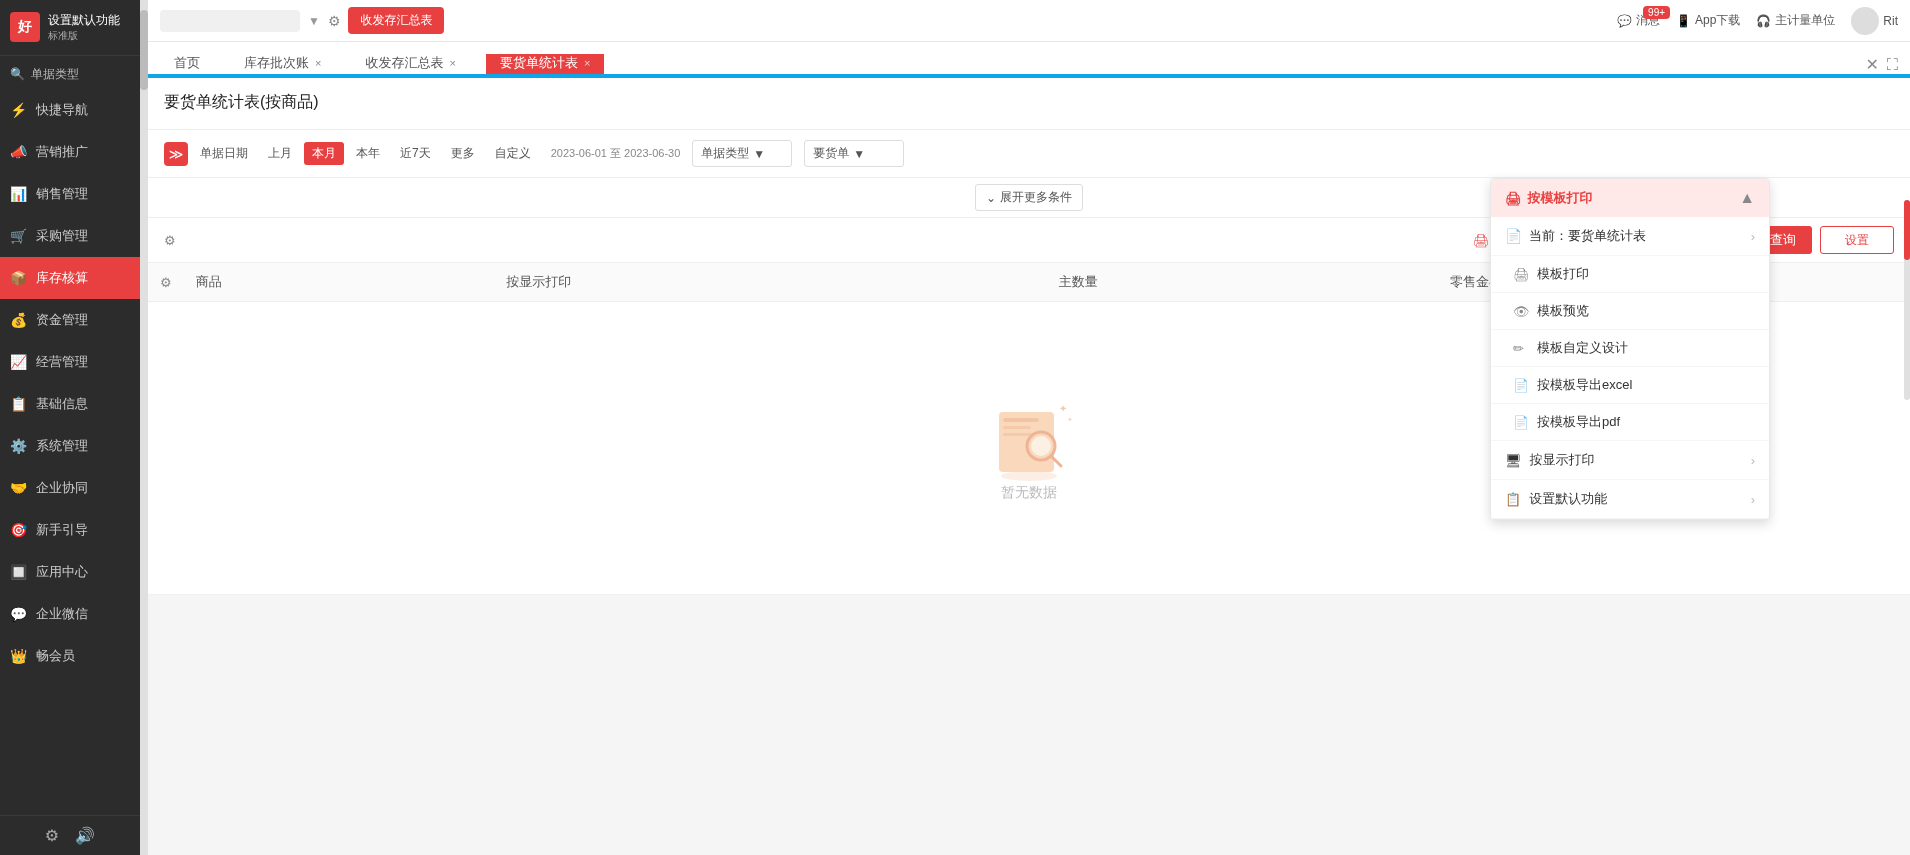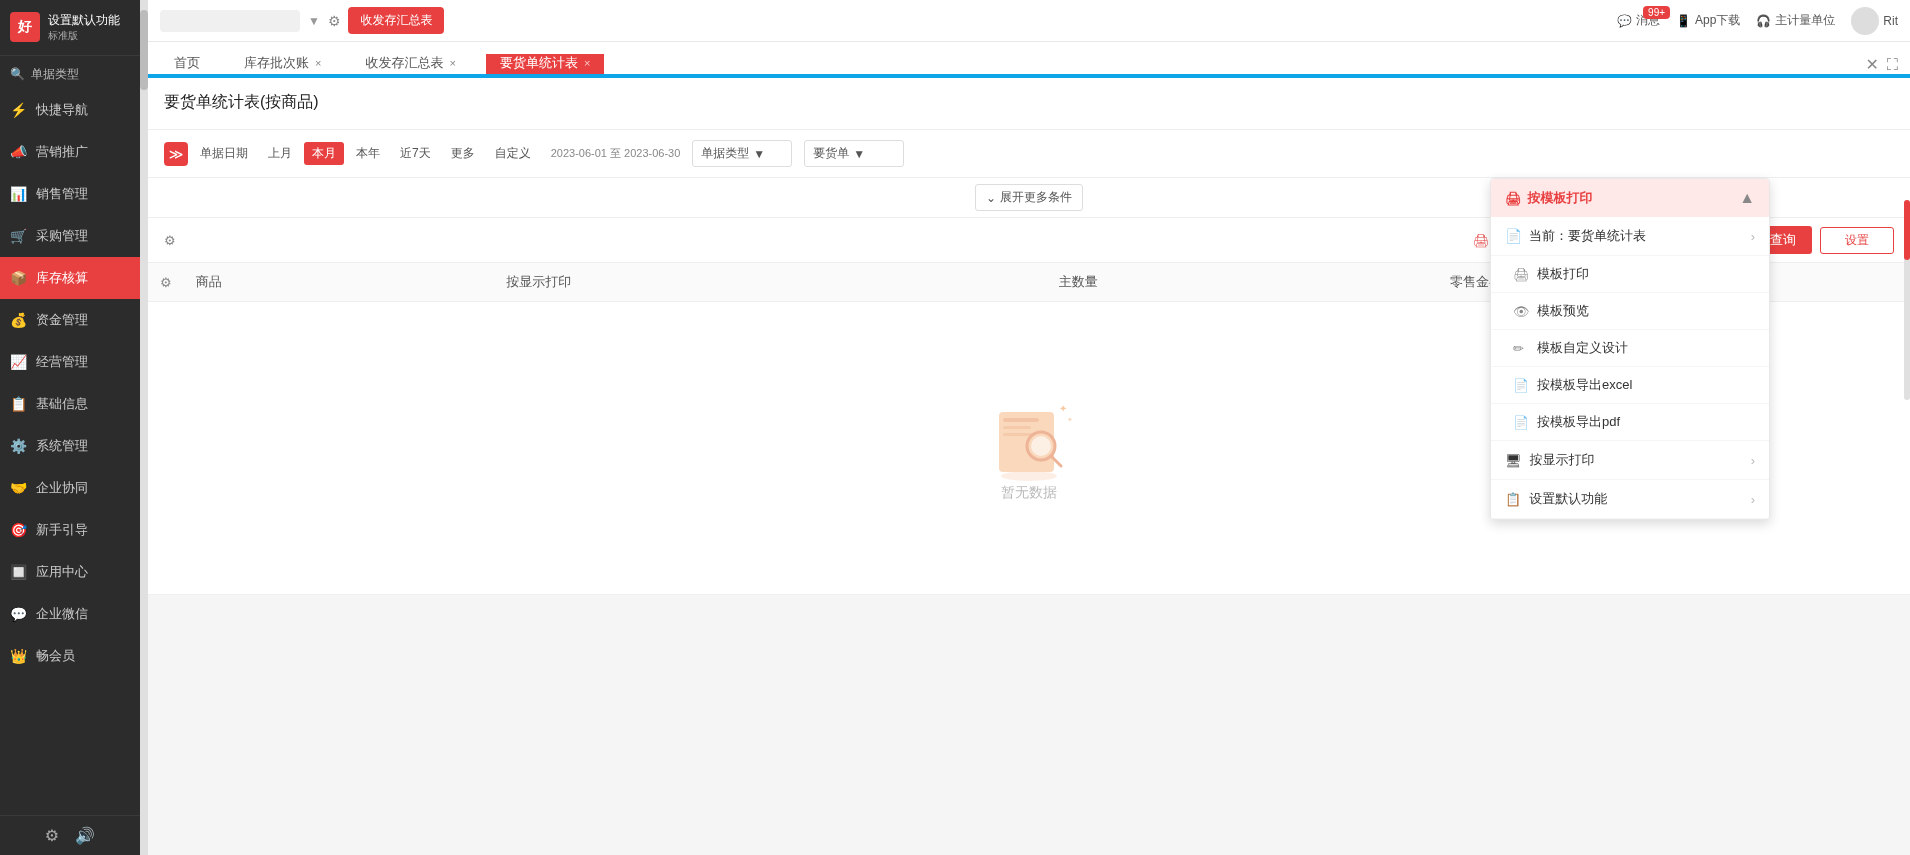--- a/index.html
+++ b/index.html
@@ -311,21 +311,21 @@
       cursor: pointer;
       padding: 4px 8px;
     }
     .toolbar-refresh-btn {
       display: flex; align-items: center; gap: 4px;
       color: #555;
       font-size: 13px;
       cursor: pointer;
       padding: 4px 8px;
     }
-    .toolbar-right { margin-left: auto; display: flex; gap: 8px; align-items: flex-end; }
+    .toolbar-right { margin-left: auto; display: flex; gap: 8px; }
     .toolbar-more { color: #888; font-size: 16px; cursor: pointer; padding: 0 8px; }
 
     
     .table-area {
       background: #fff;
       flex: 1;
     }
     table {
       width: 100%;
       border-collapse: collapse;

